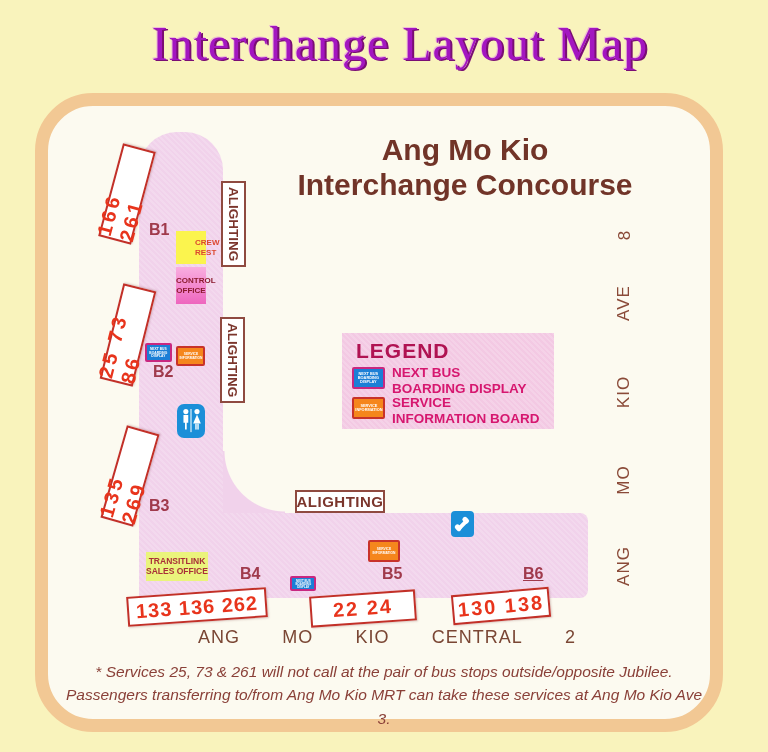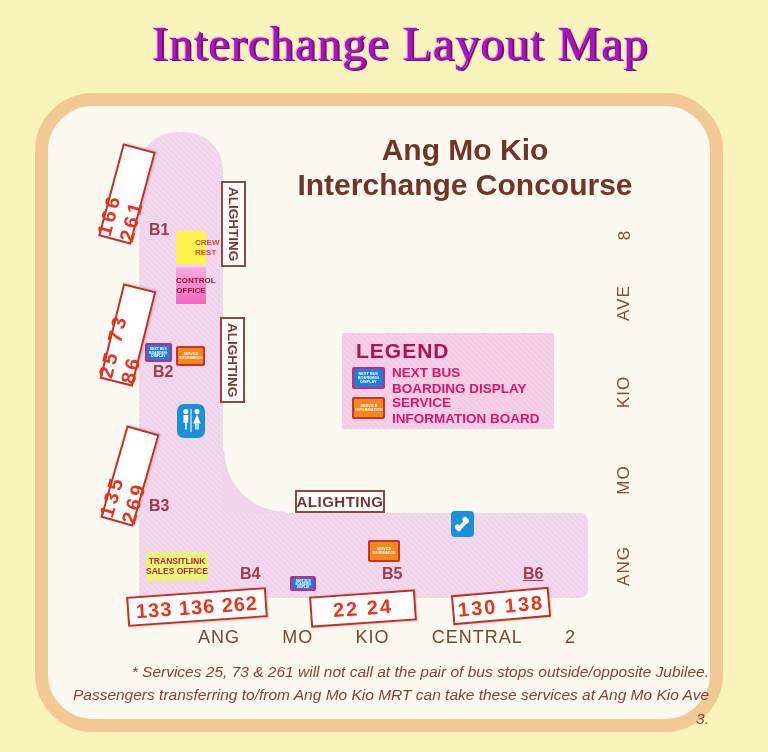--- a/index.html
+++ b/index.html
@@ -96,21 +96,21 @@
   .street-r { position:absolute; width:70px; height:20px; display:flex; align-items:center;
               justify-content:center; color:#8A4A38; font-size:17px; letter-spacing:1px;
               transform:rotate(-90deg); }
   #street-r-0 { left:590px; top:225px; } #street-r-1 { left:589px; top:293px; }
   #street-r-2 { left:589px; top:382px; } #street-r-3 { left:589px; top:470px; }
   #street-r-4 { left:589px; top:556px; }
   #street-bottom { position:absolute; left:198px; top:627px; width:378px; display:flex;
                    justify-content:space-between; color:#7A4634; font-size:18px; letter-spacing:1px; }
 
   
-  #footnote { position:absolute; left:59px; top:660px; width:650px; text-align:right;
+  #footnote { position:absolute; left:59px; top:660px; width:650px; text-align:center;
               font-style:italic; font-size:15.5px; color:#8A4038; line-height:1.5; }
 </style>
 </head>
 <body>
 
 <div class="page">
 
   <div class="title">Interchange Layout Map</div>
 
   <div class="card"></div>

